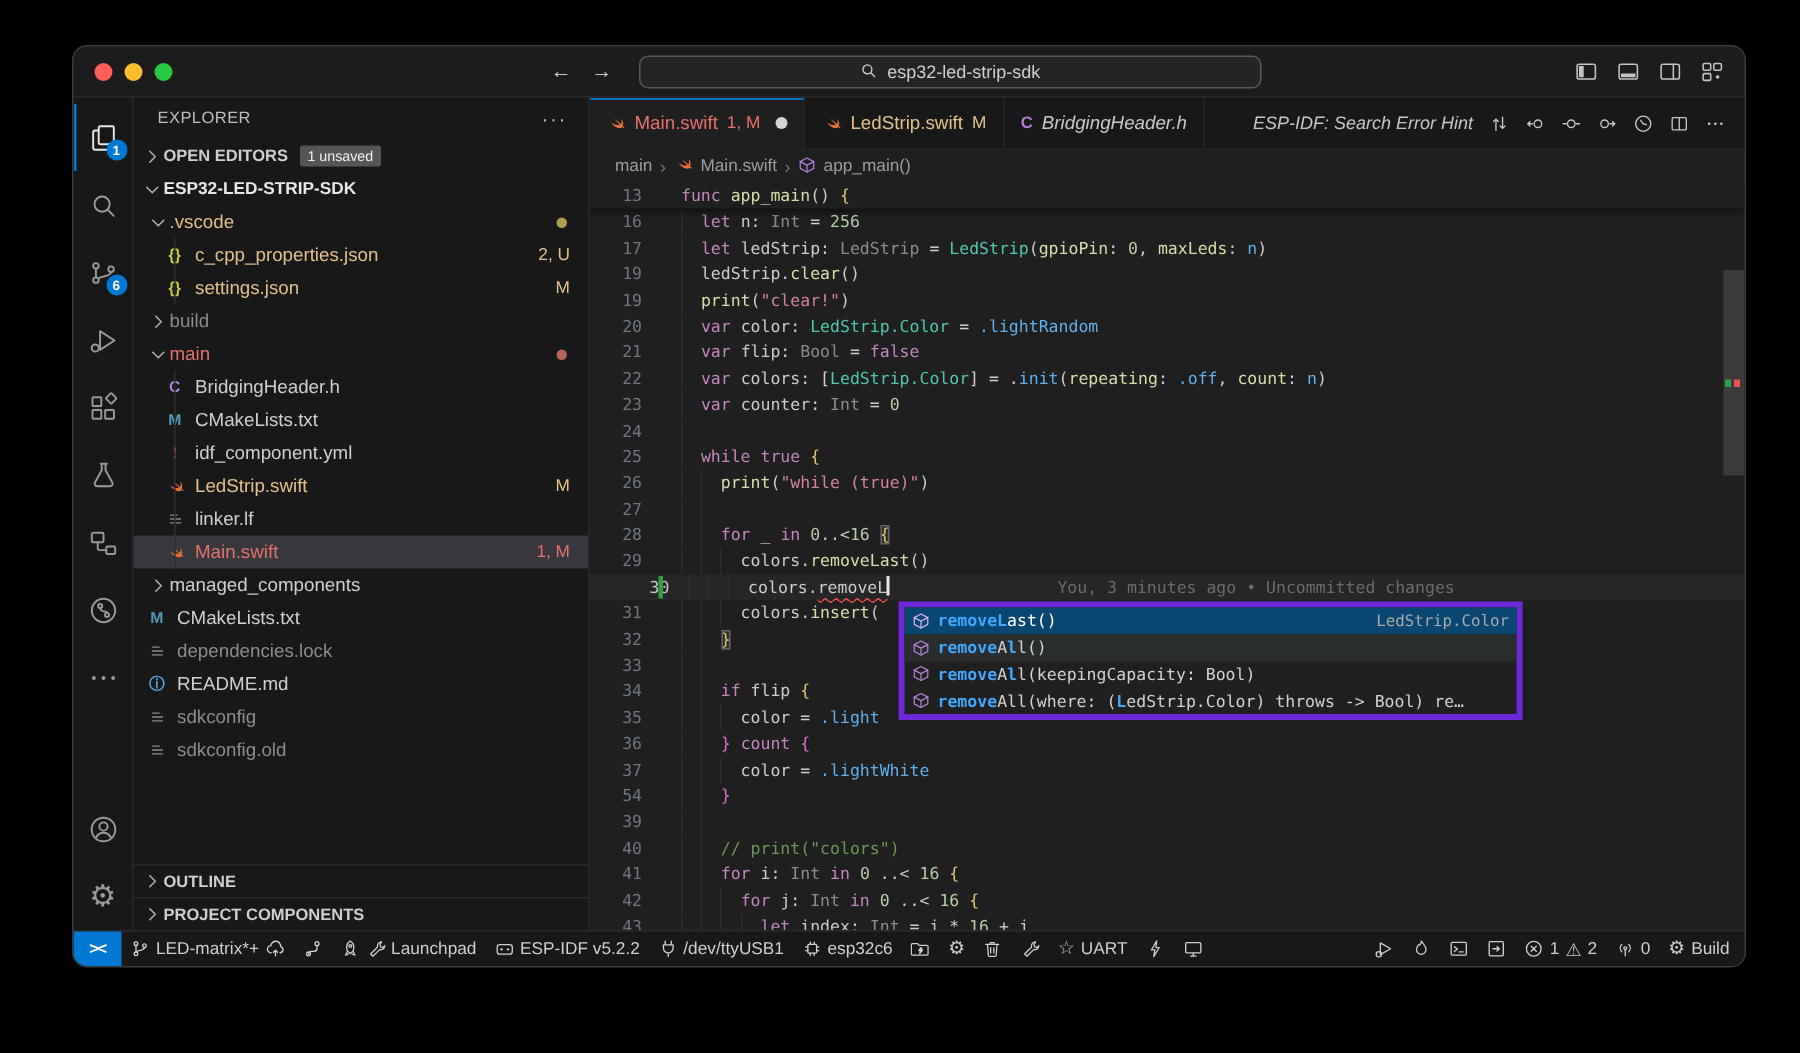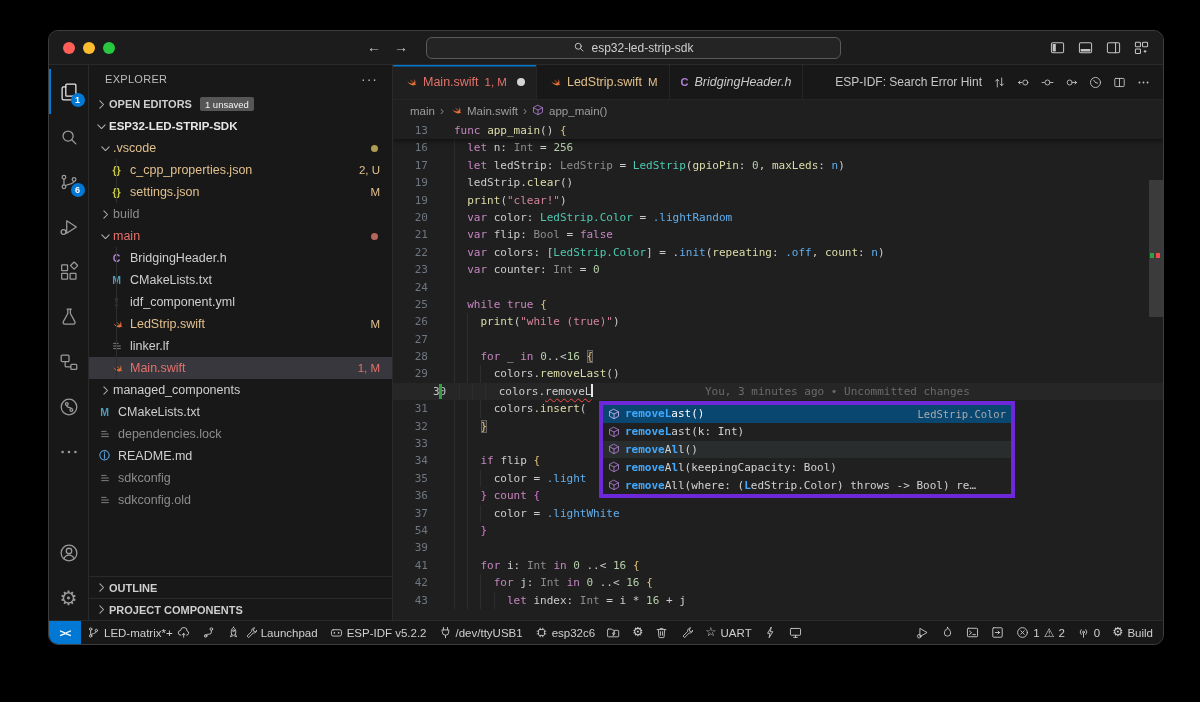--- a/index.html
+++ b/index.html
@@ -60,21 +60,21 @@
 
   
   .editor { flex:1; min-width:0; display:flex; flex-direction:column; background:#1f1f1f; }
   .tabbar { height:35px; flex:none; background:#181818; display:flex; align-items:stretch; border-bottom:1px solid #252525; }
   .tab { display:flex; align-items:center; gap:6px; padding:0 11px; font-size:12.5px;
     border-right:1px solid #252525; background:#181818; color:#c9c9c9; }
   .tab.active { background:#1f1f1f; box-shadow:inset 0 2px 0 -0.5px #0078d4; }
   .tab .dirty { width:8px; height:8px; border-radius:50%; background:#d4d4d4; margin-left:4px; }
   .tab.italic .tlabel { font-style:italic; }
   .tab-actions { margin-left:auto; display:flex; align-items:center; gap:11px; padding:0 13px;
-    color:#c6c6c6; font-size:12px; white-space:nowrap; }
+    color:#c6c6c6; font-size:12px; white-space:nowrap;font-style:italic; }
   .breadcrumb { height:22px; flex:none; display:flex; align-items:center; padding-left:17px; gap:5px;
     color:#9d9d9d; font-size:11.5px; }
   .bc-sep { color:#7c7c7c; font-size:12px; }
 
   .code-wrap { flex:1; position:relative; overflow:hidden;
     font-family:"DejaVu Sans Mono", monospace; font-size:11px; }
   .sticky { position:relative; z-index:3; background:#1f1f1f; box-shadow:0 2px 5px rgba(0,0,0,.5); }
   .cl { height:17.4px; line-height:17.4px; display:flex; white-space:pre; position:relative; }
   .cl.cur { background:rgba(255,255,255,.035); }
   .ln { width:44px; flex:none; text-align:right; padding-right:9px; color:#6e7681; }
@@ -551,33 +551,30 @@
             <div class="cl cur"><span class="ln">30</span><span class="chgbar"></span><span class="codearea"><span class="iguide" style="left: 17px;"></span><span class="iguide" style="left: 30.234px;"></span><span class="iguide" style="left: 43.468px;"></span><span class="tok p">      colors.</span><span class="tok e">removeL</span><span class="caret"></span><span class="blame">You, 3 minutes ago • Uncommitted changes</span></span></div>
             <div class="cl"><span class="ln">31</span><span class="codearea"><span class="iguide" style="left: 17px;"></span><span class="iguide" style="left: 30.234px;"></span><span class="iguide" style="left: 43.468px;"></span><span class="tok p">      colors.</span><span class="tok f">insert</span><span class="tok p">(</span></span></div>
             <div class="cl"><span class="ln">32</span><span class="codearea"><span class="iguide" style="left: 17px;"></span><span class="iguide" style="left: 30.234px;"></span><span class="tok p">    </span><span class="tok bm">}</span></span></div>
             <div class="cl"><span class="ln">33</span><span class="codearea"><span class="iguide" style="left: 17px;"></span><span class="iguide" style="left: 30.234px;"></span></span></div>
             <div class="cl"><span class="ln">34</span><span class="codearea"><span class="iguide" style="left: 17px;"></span><span class="iguide" style="left: 30.234px;"></span><span class="tok p">    </span><span class="tok k">if </span><span class="tok p">flip </span><span class="tok b">{</span></span></div>
             <div class="cl"><span class="ln">35</span><span class="codearea"><span class="iguide" style="left: 17px;"></span><span class="iguide" style="left: 30.234px;"></span><span class="iguide" style="left: 43.468px;"></span><span class="tok p">      color = </span><span class="tok m">.light</span></span></div>
             <div class="cl"><span class="ln">36</span><span class="codearea"><span class="iguide" style="left: 17px;"></span><span class="iguide" style="left: 30.234px;"></span><span class="tok p">    </span><span class="tok b2">} </span><span class="tok k">count </span><span class="tok b2">{</span></span></div>
             <div class="cl"><span class="ln">37</span><span class="codearea"><span class="iguide" style="left: 17px;"></span><span class="iguide" style="left: 30.234px;"></span><span class="iguide" style="left: 43.468px;"></span><span class="tok p">      color = </span><span class="tok m">.lightWhite</span></span></div>
             <div class="cl"><span class="ln">54</span><span class="codearea"><span class="iguide" style="left: 17px;"></span><span class="iguide" style="left: 30.234px;"></span><span class="tok p">    </span><span class="tok b2">}</span></span></div>
             <div class="cl"><span class="ln">39</span><span class="codearea"><span class="iguide" style="left: 17px;"></span><span class="iguide" style="left: 30.234px;"></span></span></div>
+            <div class="cl"><span class="ln">40</span><span class="codearea"><span class="iguide" style="left: 17px;"></span><span class="iguide" style="left: 30.234px;"></span><span class="tok p">    </span><span class="tok c">// print("colors")</span></span></div>
             <div class="cl"><span class="ln">41</span><span class="codearea"><span class="iguide" style="left: 17px;"></span><span class="iguide" style="left: 30.234px;"></span><span class="tok p">    </span><span class="tok k">for </span><span class="tok p">i: </span><span class="tok d">Int</span><span class="tok p"> </span><span class="tok k">in </span><span class="tok n">0</span><span class="tok p"> ..&lt; </span><span class="tok n">16</span><span class="tok p"> </span><span class="tok b">{</span></span></div>
             <div class="cl"><span class="ln">42</span><span class="codearea"><span class="iguide" style="left: 17px;"></span><span class="iguide" style="left: 30.234px;"></span><span class="iguide" style="left: 43.468px;"></span><span class="tok p">      </span><span class="tok k">for </span><span class="tok p">j: </span><span class="tok d">Int</span><span class="tok p"> </span><span class="tok k">in </span><span class="tok n">0</span><span class="tok p"> ..&lt; </span><span class="tok n">16</span><span class="tok p"> </span><span class="tok b">{</span></span></div>
             <div class="cl"><span class="ln">43</span><span class="codearea"><span class="iguide" style="left: 17px;"></span><span class="iguide" style="left: 30.234px;"></span><span class="iguide" style="left: 43.468px;"></span><span class="iguide" style="left: 56.702px;"></span><span class="tok p">        </span><span class="tok k">let </span><span class="tok p">index: </span><span class="tok d">Int</span><span class="tok p"> = i * </span><span class="tok n">16</span><span class="tok p"> + j</span></span></div>
           </div>
         <div class="suggest" id="suggest">
             <div class="srow sel"><span class="cube"><svg viewBox="0 0 16 16" width="12" height="12" fill="none" stroke="currentColor" stroke-width="1.1" stroke-linecap="round" stroke-linejoin="round">
                   <path d="M8 1.8l6 3.2v6L8 14.2 2 11V5z"></path>
                   <path d="M2 5l6 3.1L14 5M8 8.1v6.1"></path>
                 </svg></span><span><span class="sm">removeL</span><span>ast()</span></span><span class="sdetail">LedStrip.Color</span></div>
-            <div class="srow"><span class="cube"><svg viewBox="0 0 16 16" width="12" height="12" fill="none" stroke="currentColor" stroke-width="1.1" stroke-linecap="round" stroke-linejoin="round">
-                  <path d="M8 1.8l6 3.2v6L8 14.2 2 11V5z"></path>
-                  <path d="M2 5l6 3.1L14 5M8 8.1v6.1"></path>
-                </svg></span><span><span class="sm">removeL</span><span>ast(k: Int)</span></span></div>
             <div class="srow hov"><span class="cube"><svg viewBox="0 0 16 16" width="12" height="12" fill="none" stroke="currentColor" stroke-width="1.1" stroke-linecap="round" stroke-linejoin="round">
                   <path d="M8 1.8l6 3.2v6L8 14.2 2 11V5z"></path>
                   <path d="M2 5l6 3.1L14 5M8 8.1v6.1"></path>
                 </svg></span><span><span class="sm">remove</span><span>A</span><span class="sm">l</span><span>l()</span></span></div>
             <div class="srow"><span class="cube"><svg viewBox="0 0 16 16" width="12" height="12" fill="none" stroke="currentColor" stroke-width="1.1" stroke-linecap="round" stroke-linejoin="round">
                   <path d="M8 1.8l6 3.2v6L8 14.2 2 11V5z"></path>
                   <path d="M2 5l6 3.1L14 5M8 8.1v6.1"></path>
                 </svg></span><span><span class="sm">remove</span><span>A</span><span class="sm">l</span><span>l(keepingCapacity: Bool)</span></span></div>
             <div class="srow"><span class="cube"><svg viewBox="0 0 16 16" width="12" height="12" fill="none" stroke="currentColor" stroke-width="1.1" stroke-linecap="round" stroke-linejoin="round">
                   <path d="M8 1.8l6 3.2v6L8 14.2 2 11V5z"></path>

